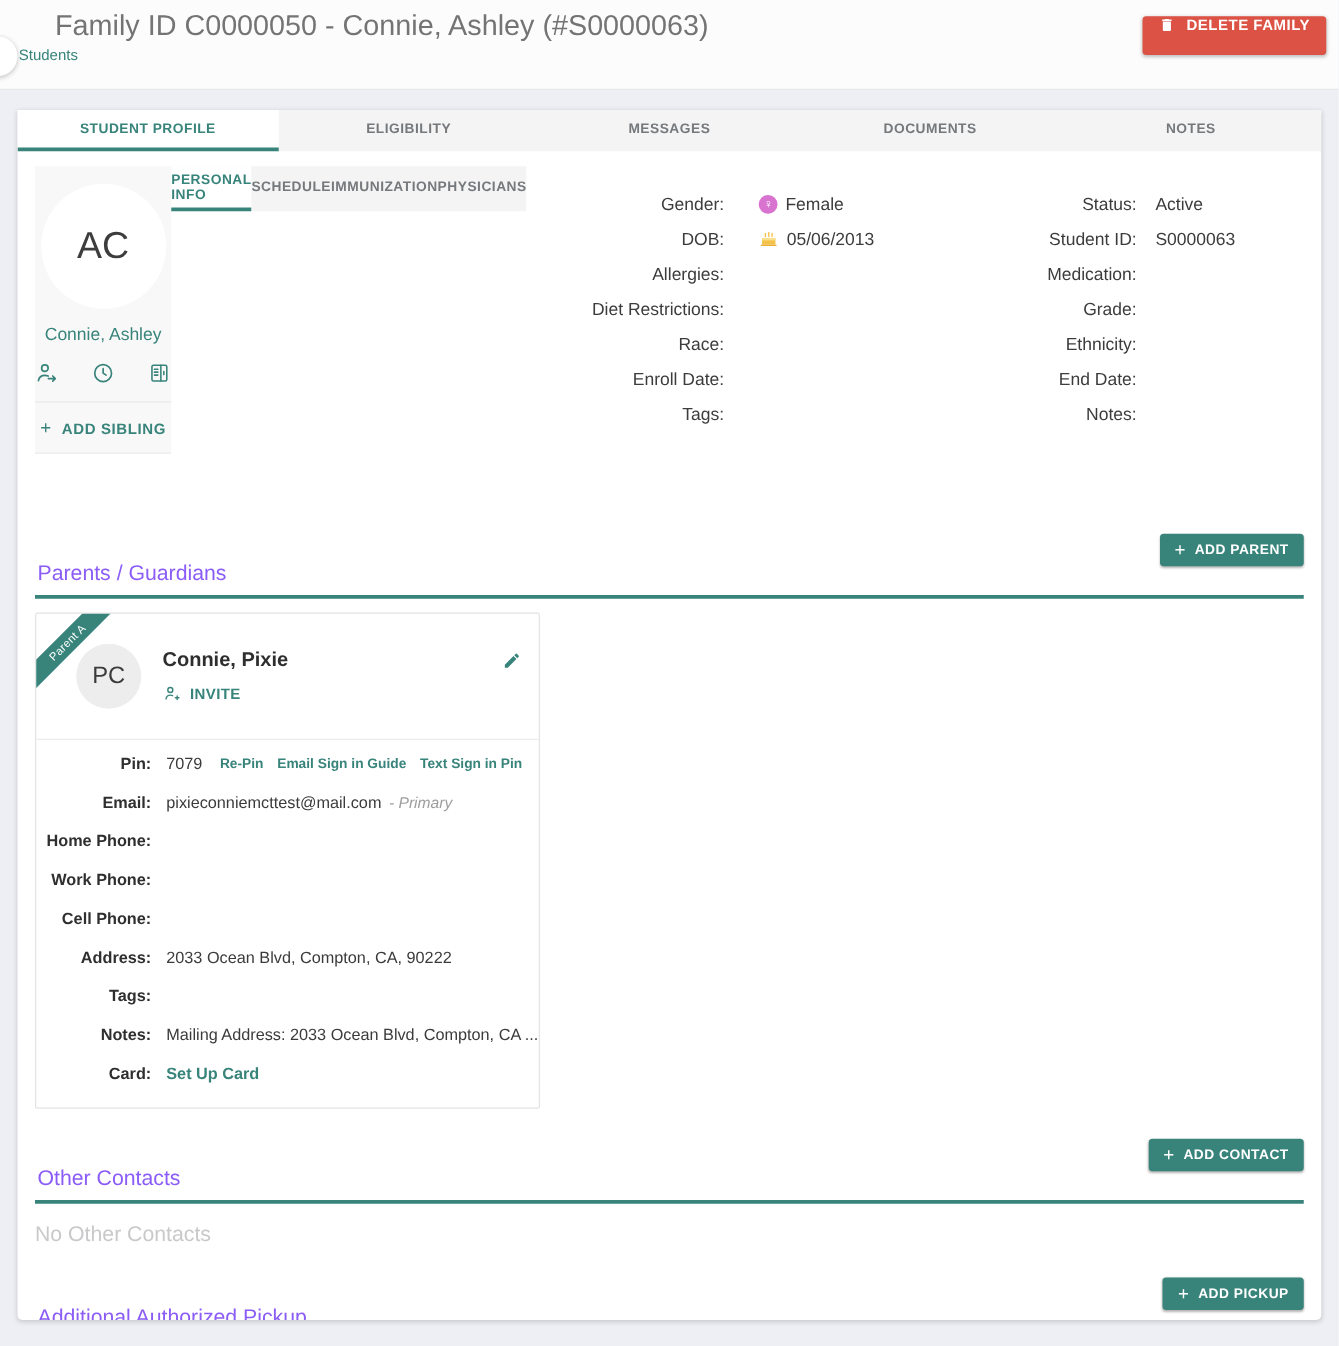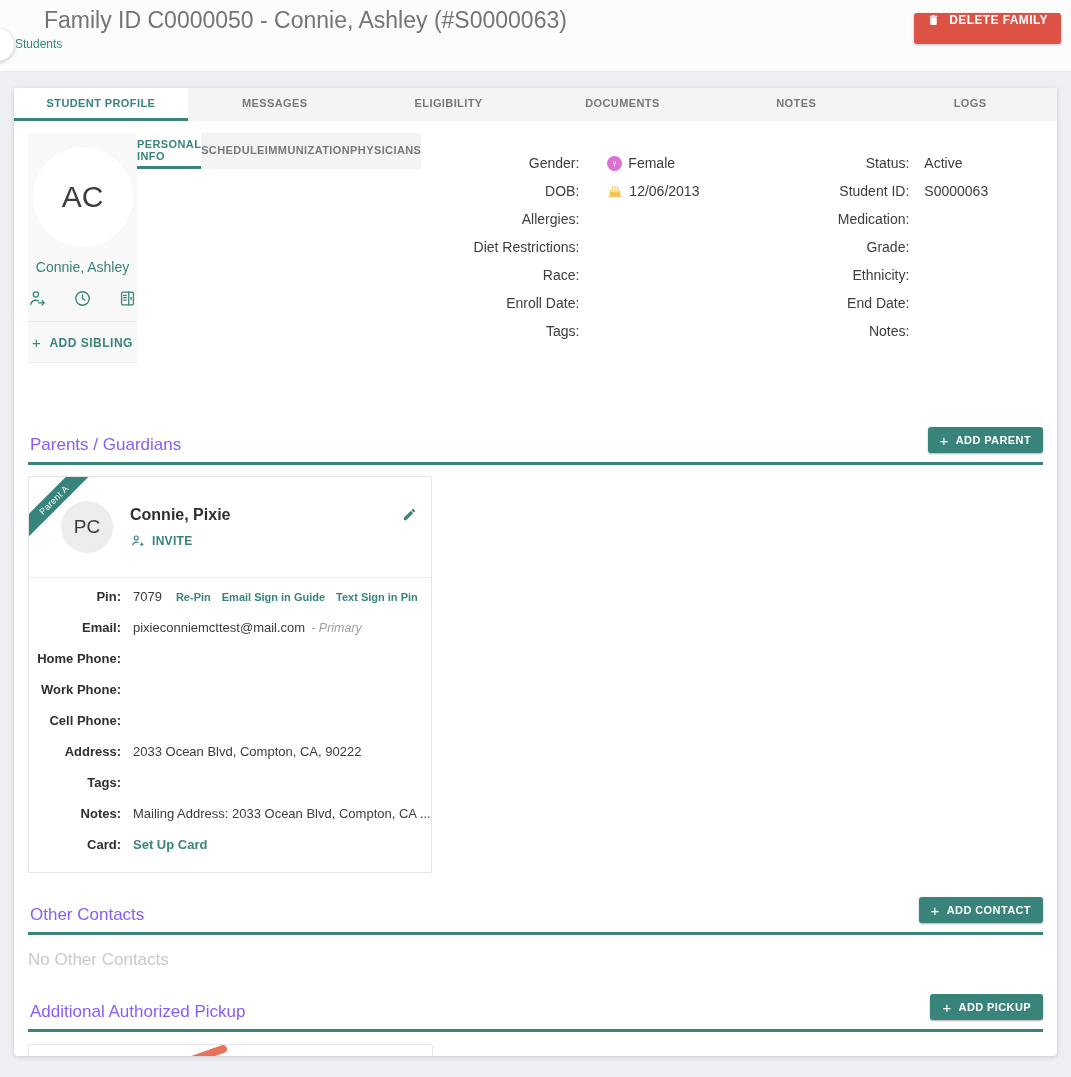--- a/index.html
+++ b/index.html
@@ -58,21 +58,21 @@
   .btn-edit{height:27px;background:var(--accent);color:#fff;border:none;border-radius:3px;font-size:12px;font-weight:bold;
     letter-spacing:.4px;display:inline-flex;align-items:center;gap:24px;padding:0 14px;box-shadow:0 1px 2px rgba(0,0,0,.3);
     cursor:pointer;font-family:"Liberation Sans",sans-serif;}
   .female-badge{width:15px;height:15px;border-radius:50%;background:#D873CF;color:#fff;display:inline-flex;align-items:center;justify-content:center;font-size:10px;line-height:1;}
   .female-badge::before{content:"\2640";}
   
   .section-head{margin:24px 14px 0;border-bottom:3px solid var(--accent);display:flex;justify-content:space-between;align-items:flex-end;padding-bottom:5px;}
   .section-head h2{margin:2px;font-size:17px;color:#8b5cf6;font-weight:normal;}
   .btn-add{background:var(--accent);color:#fff;height:26px;border:none;border-radius:3px;font-size:11px;font-weight:bold;
     letter-spacing:.4px;display:inline-flex;align-items:center;gap:7px;padding:0 12px;box-shadow:0 1px 2px rgba(0,0,0,.3);
-    margin-bottom:4px;cursor:pointer;font-family:"Liberation Sans",sans-serif;}
+    margin-bottom:18px;cursor:pointer;font-family:"Liberation Sans",sans-serif;}
   .plus-icon::before{content:"+";font-size:15px;font-weight:normal;line-height:1;}
   
   .parent-card{margin:11px 0 0 14px;width:404px;border:1px solid #e3e3e3;border-radius:2px;position:relative;overflow:hidden;background:#fff;}
   .ribbon{position:absolute;top:15px;left:-27px;transform:rotate(-45deg);background:var(--accent);color:#fff;font-size:9px;width:104px;text-align:center;padding:3px 0;letter-spacing:.3px;}
   .p-head{display:flex;align-items:center;padding:24px 16px 24px 32px;position:relative;}
   .avatar-md{width:52px;height:52px;border-radius:50%;background:#ededed;display:flex;align-items:center;justify-content:center;font-size:19px;color:#3b3b3b;}
   .p-info{margin-left:17px;}
   .p-name{font-size:16px;font-weight:bold;color:#2e2e2e;}
   .invite-link{margin-top:9px;display:flex;align-items:center;gap:7px;color:var(--accent);font-size:12px;font-weight:bold;letter-spacing:.3px;cursor:pointer;}
   .p-edit{position:absolute;top:30px;right:14px;color:var(--accent);cursor:pointer;}
@@ -102,25 +102,24 @@
         </svg>
     </span>
     <span>DELETE FAMILY</span>
   </button>
 </div>
 
 <div class="main-card">
 
   <div class="tab-bar">
     <div class="tab active">STUDENT PROFILE</div>
+    <div class="tab">ELIGIBILITY</div>
     <div class="tab">MESSAGES</div>
-    <div class="tab">ELIGIBILITY</div>
     <div class="tab">DOCUMENTS</div>
     <div class="tab">NOTES</div>
-    <div class="tab">LOGS</div>
   </div>
 
   <div class="profile-wrap">
     <div class="left-panel">
       <div class="avatar-lg">AC</div>
       <div class="student-name">Connie, Ashley</div>
       <div class="icon-row">
         <svg viewBox="0 0 24 24" fill="none" stroke="currentColor" stroke-width="1.7" stroke-linecap="round" stroke-linejoin="round">
             <circle cx="10" cy="7" r="3.3"></circle>
             <path d="M3.5 19.5c.6-3.4 3.3-5.3 6.5-5.3 1.2 0 2.3.3 3.3.8"></path>
@@ -165,21 +164,21 @@
             <span class="flabel">DOB:</span>
             <span class="fvalue">
               <svg viewBox="0 0 24 24" width="16" height="16">
                   <rect x="4" y="11" width="16" height="8" rx="1" fill="#F5C148"></rect>
                   <rect x="4" y="11" width="16" height="3" fill="#FAE08E"></rect>
                   <rect x="7.2" y="5" width="1.6" height="5" fill="#F5C148"></rect>
                   <rect x="11.2" y="4" width="1.6" height="6" fill="#F5C148"></rect>
                   <rect x="15.2" y="5" width="1.6" height="5" fill="#F5C148"></rect>
                   <rect x="2.5" y="19" width="19" height="1.8" rx=".9" fill="#E9AF35"></rect>
                 </svg>
-              <span>12/06/2013</span>
+              <span>05/06/2013</span>
             </span>
           </div>
           <div class="frow">
             <span class="flabel">Allergies:</span>
             <span class="fvalue"></span>
           </div>
           <div class="frow">
             <span class="flabel">Diet Restrictions:</span>
             <span class="fvalue"></span>
           </div>

